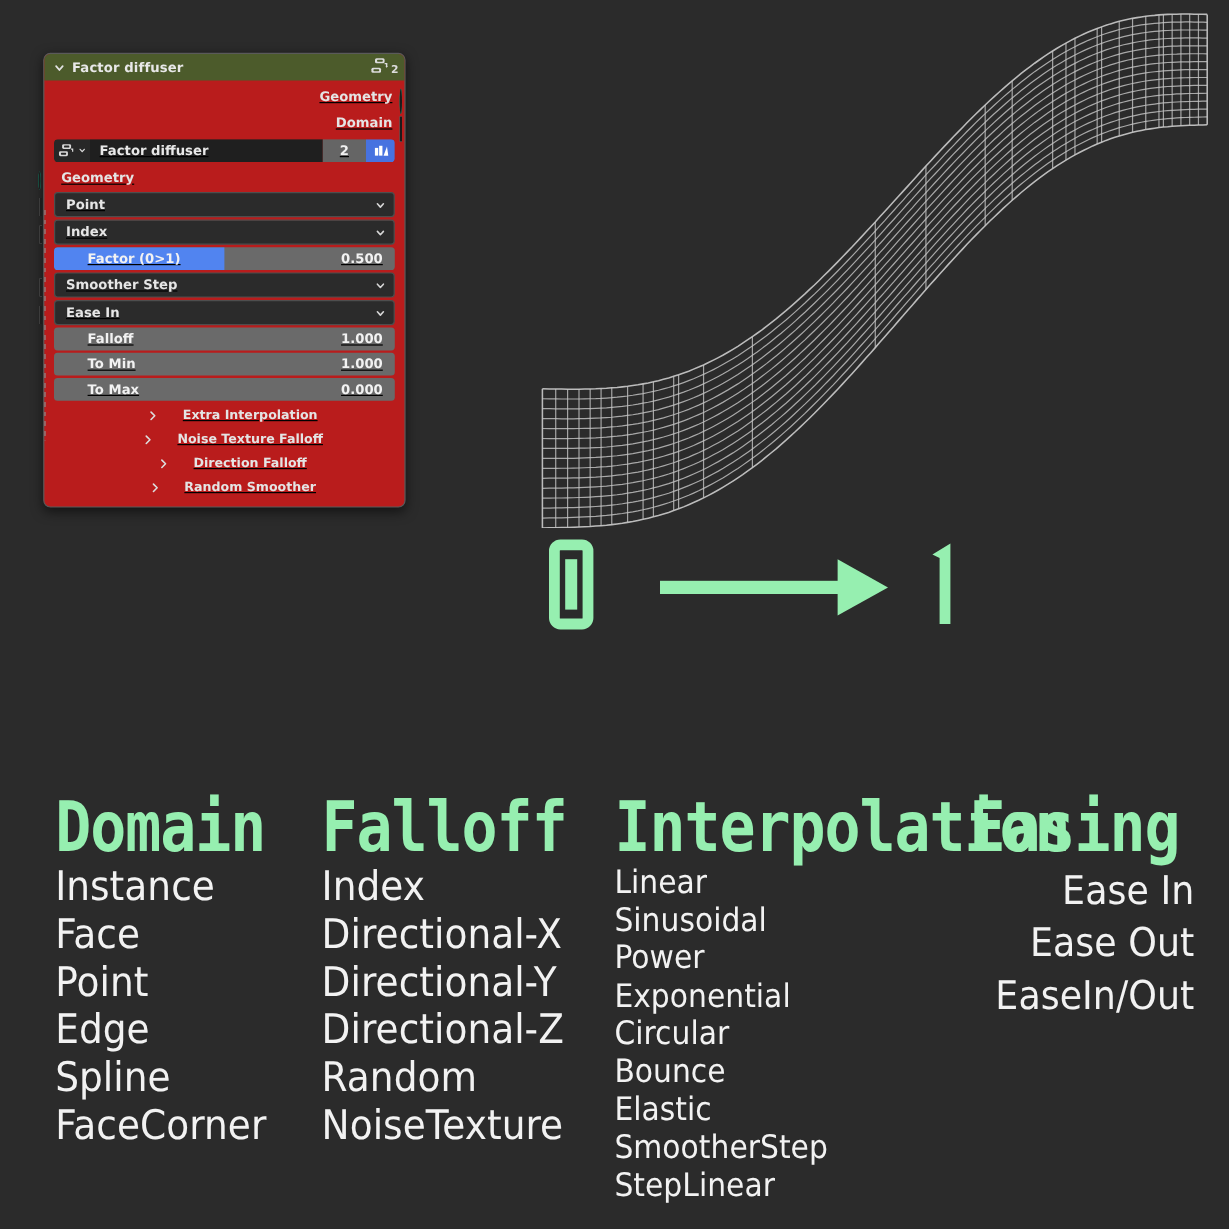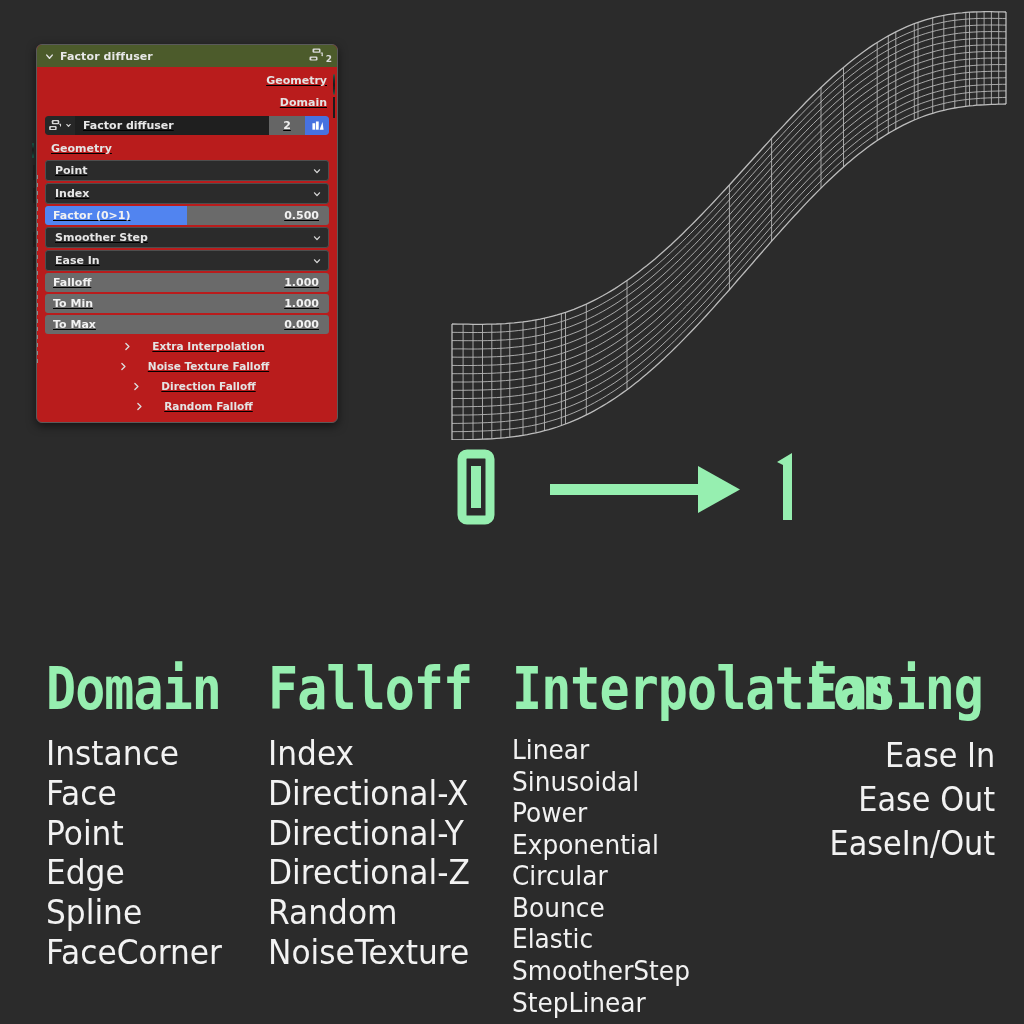--- a/index.html
+++ b/index.html
@@ -96,21 +96,21 @@
   .dd-chevron{width:10px;height:10px;display:flex;align-items:center;justify-content:center;}
 
   
   .slider{
     background:#6a6a6a;display:flex;align-items:center;overflow:hidden;
   }
   .slider .fill{
     position:absolute;left:0;top:0;bottom:0;background:#5184f0;border-radius:3px 0 0 3px;
   }
   .slider .s-label{
-    position:relative;z-index:2;color:#f2f2f2;font-size:11px;font-weight:bold;padding-left:8px;flex:1;
+    position:relative;z-index:2;color:#f2f2f2;font-size:11px;font-weight:bold;padding-left:28px;flex:1;
   }
   .slider .s-val{
     position:relative;z-index:2;color:#f2f2f2;font-size:11px;font-weight:bold;padding-right:10px;text-align:center;
   }
 
   
   .panel-row{
     height:20px;display:flex;align-items:center;padding-left:14px;gap:20px;justify-content:center;
   }
   .panel-row .p-label{color:#e4e4e4;font-size:10.5px;font-weight:bold;}
@@ -133,21 +133,21 @@
   .col-head{
     color:#96efb0;
     font-family:"DejaVu Sans Mono","Liberation Mono",monospace;
     font-weight:bold;
     letter-spacing:-1px;
     line-height:1;
     transform:scaleX(.86);
     transform-origin:left top;
     white-space:nowrap;
   }
-  .col-list{margin-top:16px;}
+  .col-list{margin-top:2px;}
   .col-item{
     color:#f2f2f2;
     font-family:"DejaVu Sans","Liberation Sans",sans-serif;
     font-weight:400;
     white-space:nowrap;
     transform:scaleX(.92);
     transform-origin:left top;
   }
 
   #col-domain{left:46px;}
@@ -311,21 +311,21 @@
           <div class="panel-row">
             <span><svg width="9" height="11" viewBox="0 0 10 12">
                 <path d="M3.2 2.6 L6.6 6 L3.2 9.4" fill="none" stroke="#dcdcdc" stroke-width="1.5" stroke-linecap="round" stroke-linejoin="round"></path>
               </svg></span>
             <span class="p-label">Direction Falloff</span>
           </div>
           <div class="panel-row">
             <span><svg width="9" height="11" viewBox="0 0 10 12">
                 <path d="M3.2 2.6 L6.6 6 L3.2 9.4" fill="none" stroke="#dcdcdc" stroke-width="1.5" stroke-linecap="round" stroke-linejoin="round"></path>
               </svg></span>
-            <span class="p-label">Random Falloff</span>
+            <span class="p-label">Random Smoother</span>
           </div>
         </div>
 
       <div class="rail" style="top:108px;height:192px;"></div>
     </div>
   </div>
 
   <div class="mesh">
     <svg id="mesh-svg" width="580" height="430" viewBox="0 0 580 430">
         <polyline points="12.0,314.0 17.9,314.1 23.1,314.2 28.1,314.2 33.0,314.3 37.8,314.3 42.5,314.3 47.2,314.2 51.8,314.1 56.4,314.0 60.9,313.8 65.4,313.6 69.8,313.2 74.2,312.9 78.6,312.4 83.0,311.9 87.3,311.3 91.6,310.7 95.9,309.9 100.2,309.1 104.5,308.2 108.7,307.2 112.9,306.1 117.2,304.9 121.4,303.6 125.5,302.3 129.7,300.8 133.9,299.3 138.0,297.6 142.2,295.9 146.3,294.1 150.4,292.1 154.5,290.1 158.6,288.0 162.7,285.8 166.7,283.5 170.8,281.1 174.9,278.6 178.9,276.0 182.9,273.3 187.0,270.5 191.0,267.7 195.0,264.8 199.0,261.7 203.0,258.6 207.0,255.5 211.0,252.2 215.0,248.9 218.9,245.5 222.9,242.0 226.8,238.5 230.8,234.9 234.7,231.2 238.7,227.5 242.6,223.7 246.5,219.8 250.5,215.9 254.4,212.0 258.3,208.0 262.2,204.0 266.1,199.9 270.0,195.9 273.9,191.7 277.7,187.6 281.6,183.4 285.5,179.2 289.4,175.0 293.2,170.7 297.1,166.5 300.9,162.3 304.8,158.0 308.6,153.7 312.5,149.5 316.3,145.3 320.2,141.0 324.0,136.8 327.8,132.6 331.6,128.4 335.4,124.3 339.3,120.1 343.1,116.1 346.9,112.0 350.7,108.0 354.5,104.0 358.3,100.1 362.1,96.2 365.8,92.3 369.6,88.5 373.4,84.8 377.2,81.1 381.0,77.5 384.7,74.0 388.5,70.5 392.3,67.1 396.0,63.8 399.8,60.5 403.5,57.4 407.3,54.3 411.0,51.2 414.8,48.3 418.5,45.5 422.2,42.7 426.0,40.0 429.7,37.4 433.4,34.9 437.2,32.5 440.9,30.2 444.6,28.0 448.3,25.9 452.1,23.9 455.8,21.9 459.5,20.1 463.2,18.4 466.9,16.7 470.6,15.2 474.3,13.7 478.0,12.4 481.7,11.1 485.4,9.9 489.1,8.8 492.7,7.8 496.4,6.9 500.1,6.1 503.8,5.3 507.5,4.7 511.1,4.1 514.8,3.6 518.5,3.1 522.2,2.8 525.8,2.4 529.5,2.2 533.1,2.0 536.8,1.9 540.5,1.8 544.1,1.7 547.8,1.7 551.4,1.7 555.1,1.8 558.7,1.8 562.4,1.9 566.0,2.0" fill="none" stroke="#c4c4c4" stroke-width="1.3" opacity="0.95" shape-rendering="geometricPrecision"></polyline>

